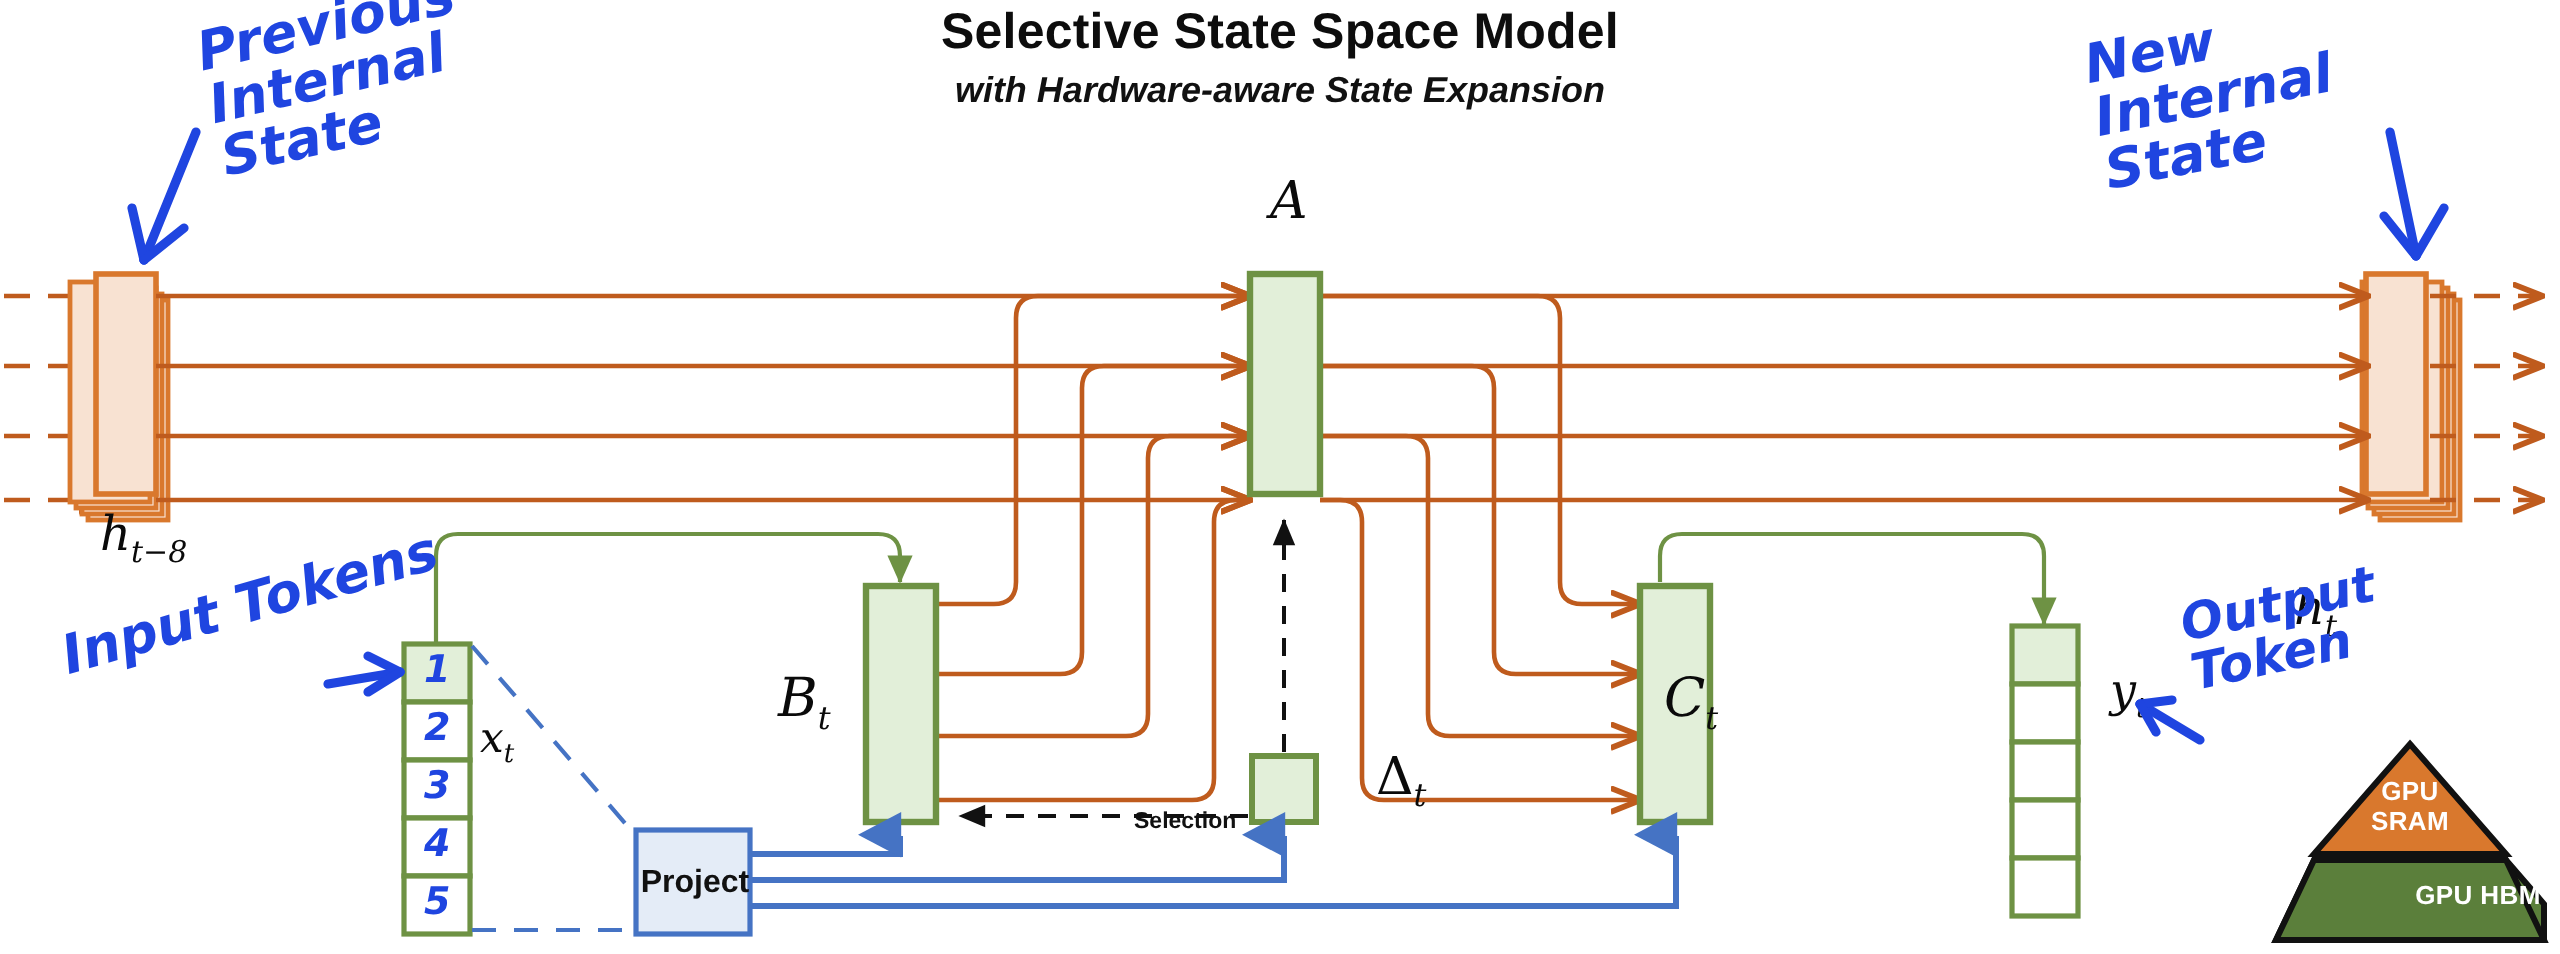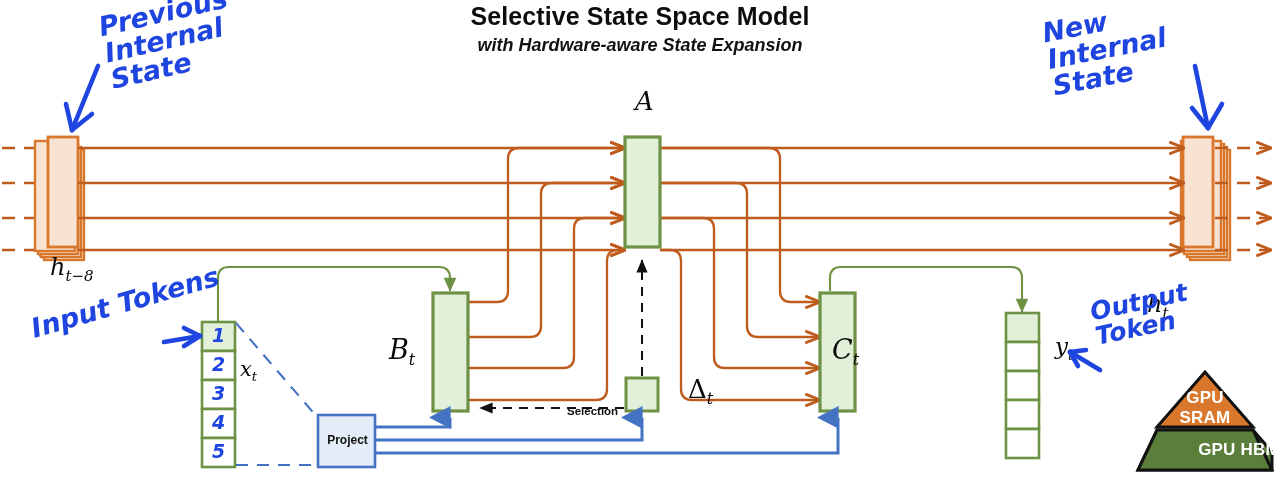--- a/index.html
+++ b/index.html
@@ -10,22 +10,22 @@
 
   .ttl{position:absolute;width:100%;text-align:center;}
   #title{top:2px;font-size:25px;font-weight:bold;color:#0d0d0d;letter-spacing:.1px;}
   #subtitle{top:35px;font-size:18px;font-style:italic;font-weight:bold;color:#111;}
 
   .mathlbl{position:absolute;font-family:"DejaVu Serif",serif;font-style:italic;color:#0a0a0a;}
   .hand{position:absolute;color:#1f45e0;font-family:"DejaVu Sans",sans-serif;
         font-weight:bold;font-style:italic;white-space:pre;line-height:1.0;}
   .smalllbl{position:absolute;font-size:11.5px;font-weight:bold;color:#111;}
   .selmech{position:absolute;font-size:15px;font-weight:bold;color:#4573c4;}
-  .projlbl{position:absolute;font-size:12px;font-weight:bold;color:#111;}
-  .gpulbl{position:absolute;font-size:17px;font-weight:bold;color:#fff;text-align:center;
+  .projlbl{position:absolute;font-size:16px;font-weight:bold;color:#111;}
+  .gpulbl{position:absolute;font-size:13px;font-weight:bold;color:#fff;text-align:center;
           width:120px;letter-spacing:.2px;}
   .tokdigit{position:absolute;color:#1f45e0;font-family:"DejaVu Sans",sans-serif;
             font-weight:bold;font-style:italic;font-size:19px;}
 </style>
 </head>
 <body>
 
 <div id="stage">
 
   <div class="ttl" id="subtitle">with Hardware-aware State Expansion</div>

